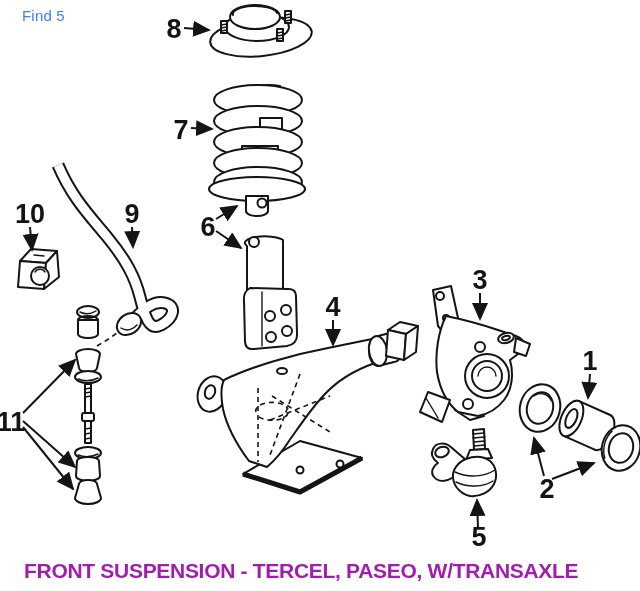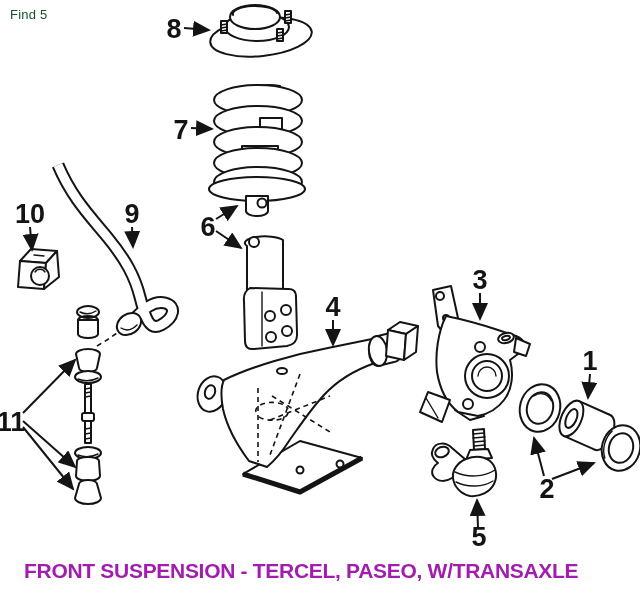--- a/index.html
+++ b/index.html
@@ -1,21 +1,21 @@
 <!DOCTYPE html>
 <html><head>
 <meta charset="utf-8">
 <style>
   html,body{margin:0;padding:0;background:#ffffff;}
   .page{
     position:relative;width:640px;height:591px;background:#ffffff;
     overflow:hidden;font-family:"Liberation Sans",sans-serif;
   }
   .find-label{
-    position:absolute;left:10px;top:7px;font-size:13px;color:#14532d;
+    position:absolute;left:22px;top:7px;font-size:15px;color:#3b82f6;
     letter-spacing:0.2px;
   }
   .diagram-svg{position:absolute;left:0;top:0;}
   .title{
     position:absolute;left:24px;top:559px;width:610px;
     font-size:21px;font-weight:bold;color:#a21caf;white-space:nowrap;
     letter-spacing:-0.3px;
   }
   .ink{stroke:#141414;fill:#ffffff;stroke-width:2;stroke-linejoin:round;stroke-linecap:round;}
   .ink-nf{stroke:#141414;fill:none;stroke-width:2;stroke-linejoin:round;stroke-linecap:round;}

